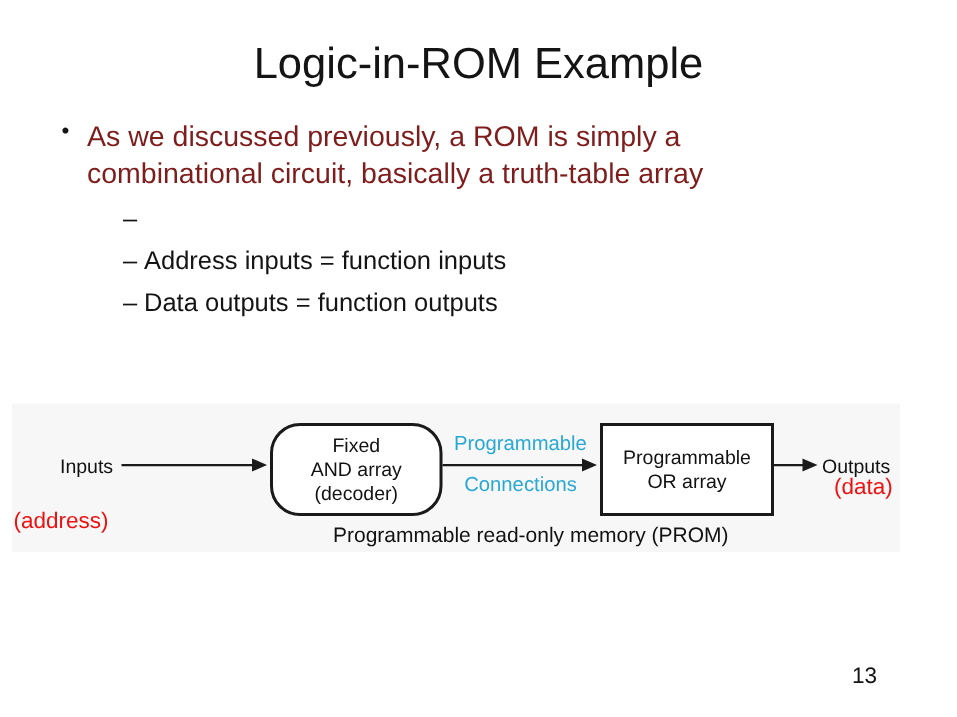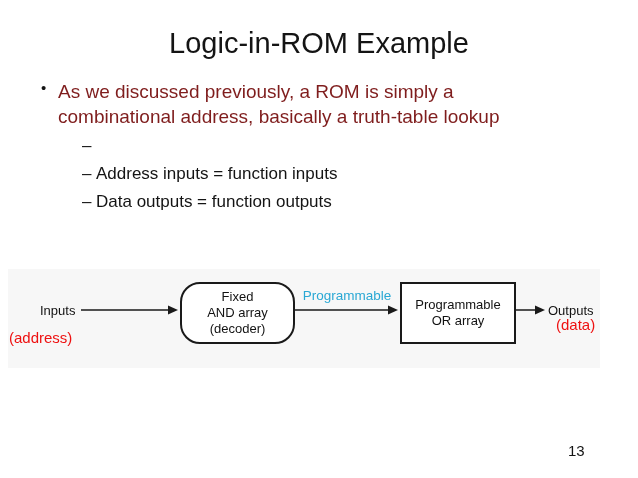--- a/index.html
+++ b/index.html
@@ -112,21 +112,21 @@
 </head>
 <body>
 
 <div class="slide">
 
   <div class="title">Logic-in-ROM Example</div>
 
   <div class="bullet-marker">•</div>
   <div class="main-bullet-text">
     <div>As we discussed previously, a ROM is simply a</div>
-    <div>combinational address, basically a truth-table lookup</div>
+    <div>combinational circuit, basically a truth-table array</div>
   </div>
 
   <div class="sub-bullets">
     <div class="sub-bullet">
       <span class="dash">–</span>
     </div>
     <div class="sub-bullet">
       <span class="dash">–</span>
       <span>Address inputs = function inputs</span>
     </div>
@@ -150,35 +150,37 @@
         <polygon points="390,41 380,36.6 380,45.4" fill="#1a1a1a"></polygon>
       </g>
 
       <g>
         <line x1="508" y1="41" x2="530" y2="41" stroke="#1a1a1a" stroke-width="1.5"></line>
         <polygon points="537,41 527,36.6 527,45.4" fill="#1a1a1a"></polygon>
       </g>
     </svg>
 
     <div class="dlabel" style="left:32px; top:34px;text-align:right;">Inputs</div>
-    <div class="annotation" style="left:1px; top:60px;">(address)</div>
+    <div class="annotation" style="left:1px; top:70px;">(address)</div>
 
     <div class="dbox box-and">
       <div>Fixed</div>
       <div>AND array</div>
       <div>(decoder)</div>
     </div>
 
     <div class="cyan-label" style="top:19px;">Programmable</div>
+    <div class="cyan-label" style="top:46px;">Connections</div>
 
     <div class="dbox box-or">
       <div>Programmable</div>
       <div>OR array</div>
     </div>
 
     <div class="dlabel" style="left:540px; top:34px;text-align:center;">Outputs</div>
     <div class="annotation" style="left:548px; top:47px;">(data)</div>
 
+    <div class="caption">Programmable read-only memory (PROM)</div>
   </div>
 
   <div class="page-number">13</div>
 
 </div>
 
 </body></html>

